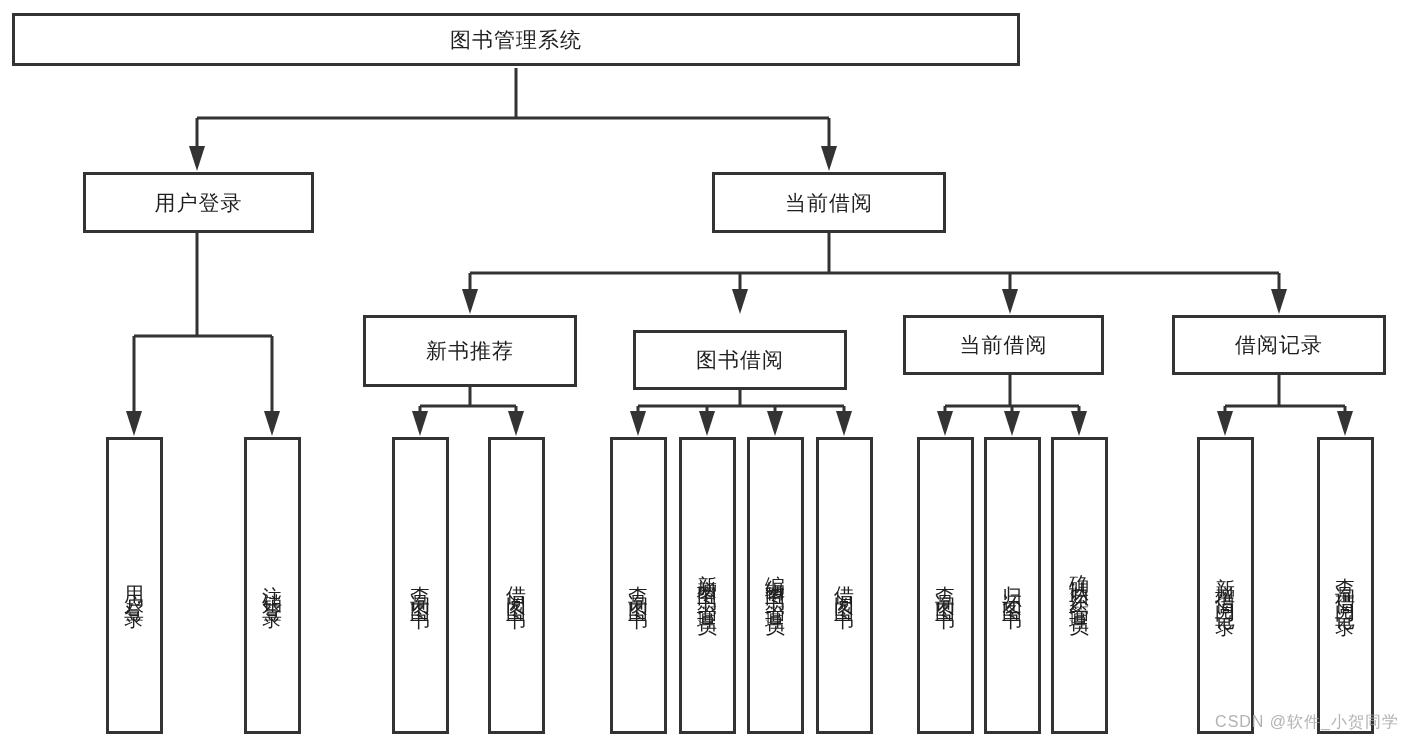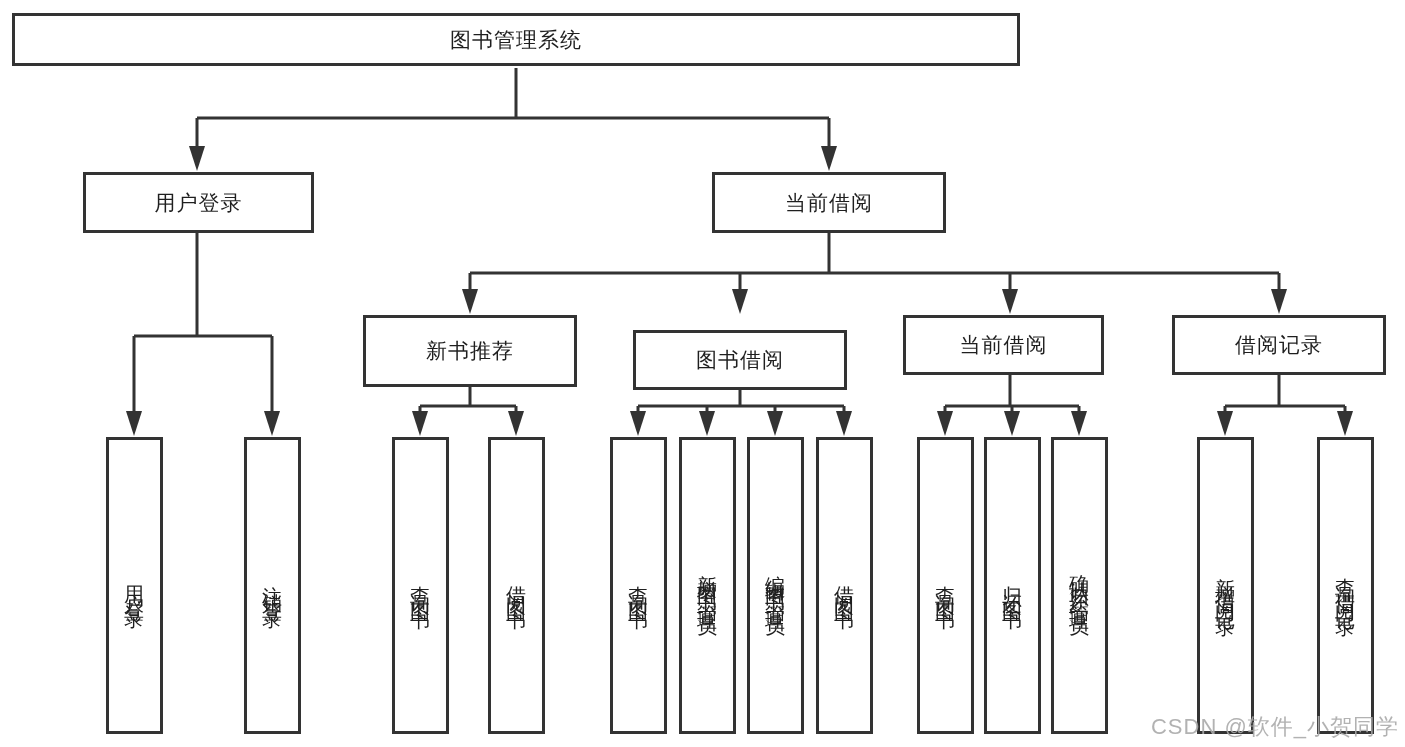--- a/index.html
+++ b/index.html
@@ -56,21 +56,21 @@
     white-space: nowrap;
     line-height: 1;
   }
   .leaf.long .vtext {
     letter-spacing: 6px;
   }
   .watermark {
     position: absolute;
     right: 6px;
     top: 712px;
-    font-size: 22px;
+    font-size: 16px;
     color: rgba(170, 170, 170, 0.9);
     letter-spacing: 1px;
     z-index: 5;
     text-align: center;
   }
   
   #n-root        { left: 12px;   top: 13px;  width: 1008px; height: 53px; }
   #n-user-login  { left: 83px;   top: 172px; width: 231px;  height: 61px; }
   #n-book-mgmt   { left: 712px;  top: 172px; width: 234px;  height: 61px; }
   #n-new-book    { left: 363px;  top: 315px; width: 214px;  height: 72px; }

